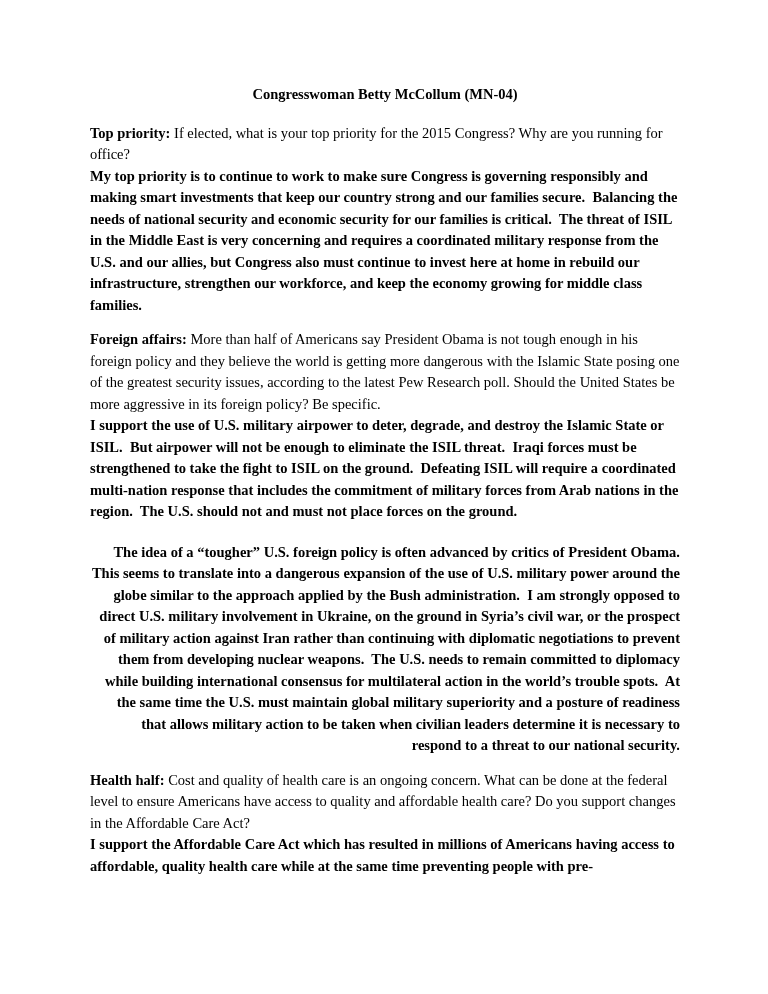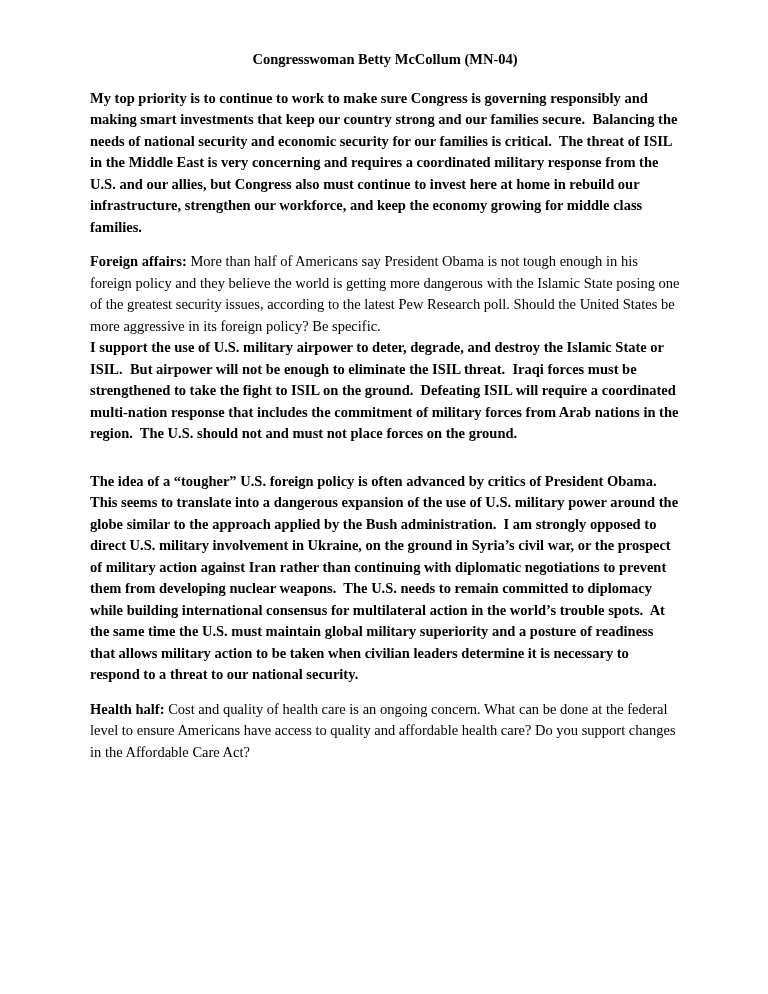--- a/index.html
+++ b/index.html
@@ -5,21 +5,21 @@
   html, body {
     margin: 0;
     padding: 0;
     background: #ffffff;
   }
   .page {
     width: 768px;
     height: 994px;
     background: #ffffff;
     box-sizing: border-box;
-    padding: 49px 88px 0 90px;
+    padding: 84px 88px 0 90px;
     overflow: hidden;
     font-family: "Liberation Serif", "DejaVu Serif", serif;
     font-size: 14.5px;
     line-height: 21.5px;
     color: #000000;
   }
   .doc-title p {
     margin: 0;
     text-align: center;
     font-weight: bold;
@@ -32,42 +32,45 @@
   }
   p.question, p.answer {
     margin: 0;
     white-space: pre-wrap;
     text-align: left;
   }
   p.question {
     margin-top: 13px;
   }
   p.answer + p.answer {
-    margin-top: 26px;
+    margin-top: 19px;
+    text-align: right;
   }
   .b {
     font-weight: bold;
   }
 </style>
 </head>
 <body>
 
 <div class="page">
 
   <header class="doc-title">
     <p>Congresswoman Betty McCollum (MN-04)</p>
   </header>
 
   <section>
+    <p class="question" style="margin-top:0"><span class="b">Top priority:</span><span> If elected, what is your top priority for the 2015 Congress? Why are you running for office?</span></p>
     <p class="answer b">My top priority is to continue to work to make sure Congress is governing responsibly and making smart investments that keep our country strong and our families secure.  Balancing the needs of national security and economic security for our families is critical.  The threat of ISIL in the Middle East is very concerning and requires a coordinated military response from the U.S. and our allies, but Congress also must continue to invest here at home in rebuild our infrastructure, strengthen our workforce, and keep the economy growing for middle class families.</p>
   </section>
 
   <section>
     <p class="question"><span class="b">Foreign affairs:</span><span> More than half of Americans say President Obama is not tough enough in his foreign policy and they believe the world is getting more dangerous with the Islamic State posing one of the greatest security issues, according to the latest Pew Research poll. Should the United States be more aggressive in its foreign policy? Be specific.</span></p>
     <p class="answer b">I support the use of U.S. military airpower to deter, degrade, and destroy the Islamic State or ISIL.  But airpower will not be enough to eliminate the ISIL threat.  Iraqi forces must be strengthened to take the fight to ISIL on the ground.  Defeating ISIL will require a coordinated multi-nation response that includes the commitment of military forces from Arab nations in the region.  The U.S. should not and must not place forces on the ground.</p>
     <p class="answer b">The idea of a “tougher” U.S. foreign policy is often advanced by critics of President Obama. This seems to translate into a dangerous expansion of the use of U.S. military power around the globe similar to the approach applied by the Bush administration.  I am strongly opposed to direct U.S. military involvement in Ukraine, on the ground in Syria’s civil war, or the prospect of military action against Iran rather than continuing with diplomatic negotiations to prevent them from developing nuclear weapons.  The U.S. needs to remain committed to diplomacy while building international consensus for multilateral action in the world’s trouble spots.  At the same time the U.S. must maintain global military superiority and a posture of readiness that allows military action to be taken when civilian leaders determine it is necessary to respond to a threat to our national security.</p>
   </section>
 
   <section>
     <p class="question"><span class="b">Health half:</span><span> Cost and quality of health care is an ongoing concern. What can be done at the federal level to ensure Americans have access to quality and affordable health care? Do you support changes in the Affordable Care Act?</span></p>
+    <p class="answer b">I support the Affordable Care Act which has resulted in millions of Americans having access to affordable, quality health care while at the same time preventing people with pre-</p>
   </section>
 
 </div>
 
 </body></html>

